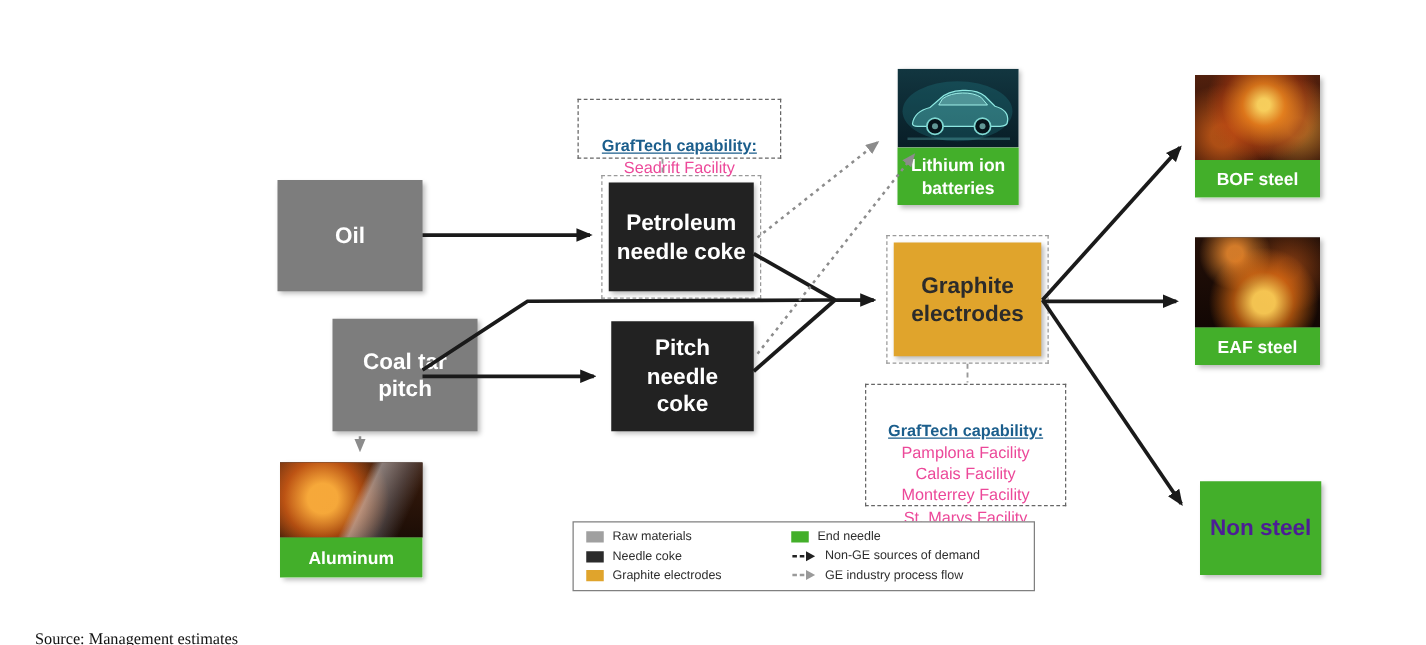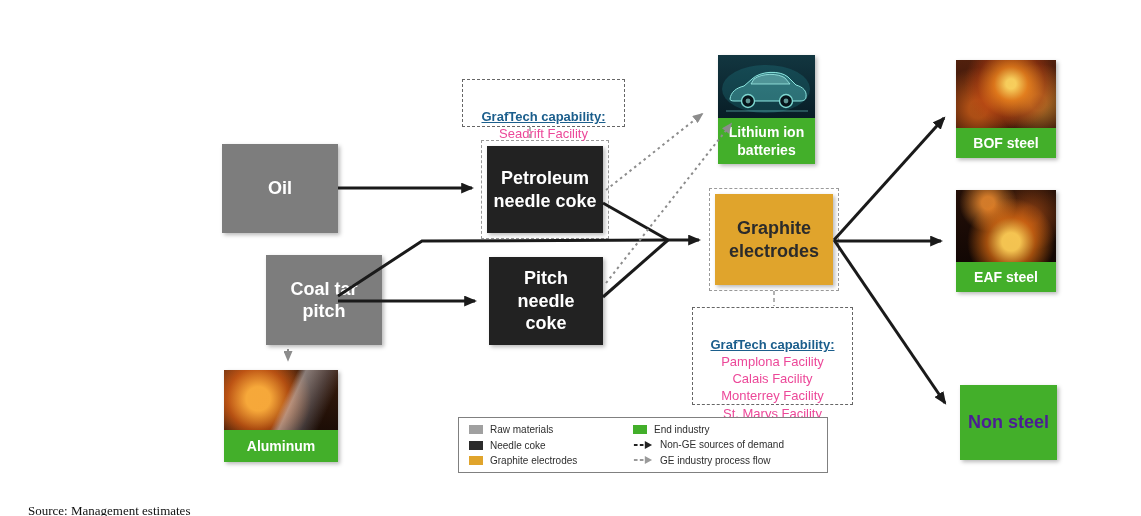--- a/index.html
+++ b/index.html
@@ -169,21 +169,21 @@
         <span>Needle coke</span>
       </div>
       <div class="row">
         <span class="swatch graphite"></span>
         <span>Graphite electrodes</span>
       </div>
     </div>
     <div class="col">
       <div class="row">
         <span class="swatch market-sw"></span>
-        <span>End industry</span>
+        <span>End needle</span>
       </div>
       <div class="row">
         <svg width="20" height="12" viewBox="0 0 22 12">
           <line x1="1" y1="6" x2="13" y2="6" stroke="#222222" stroke-width="2" stroke-dasharray="4,2.5"></line>
           <path d="M13,1.5 L21,6 L13,10.5 Z" fill="#222222"></path>
         </svg>
         <span>Non-GE sources of demand</span>
       </div>
       <div class="row">
         <svg width="20" height="12" viewBox="0 0 22 12">

